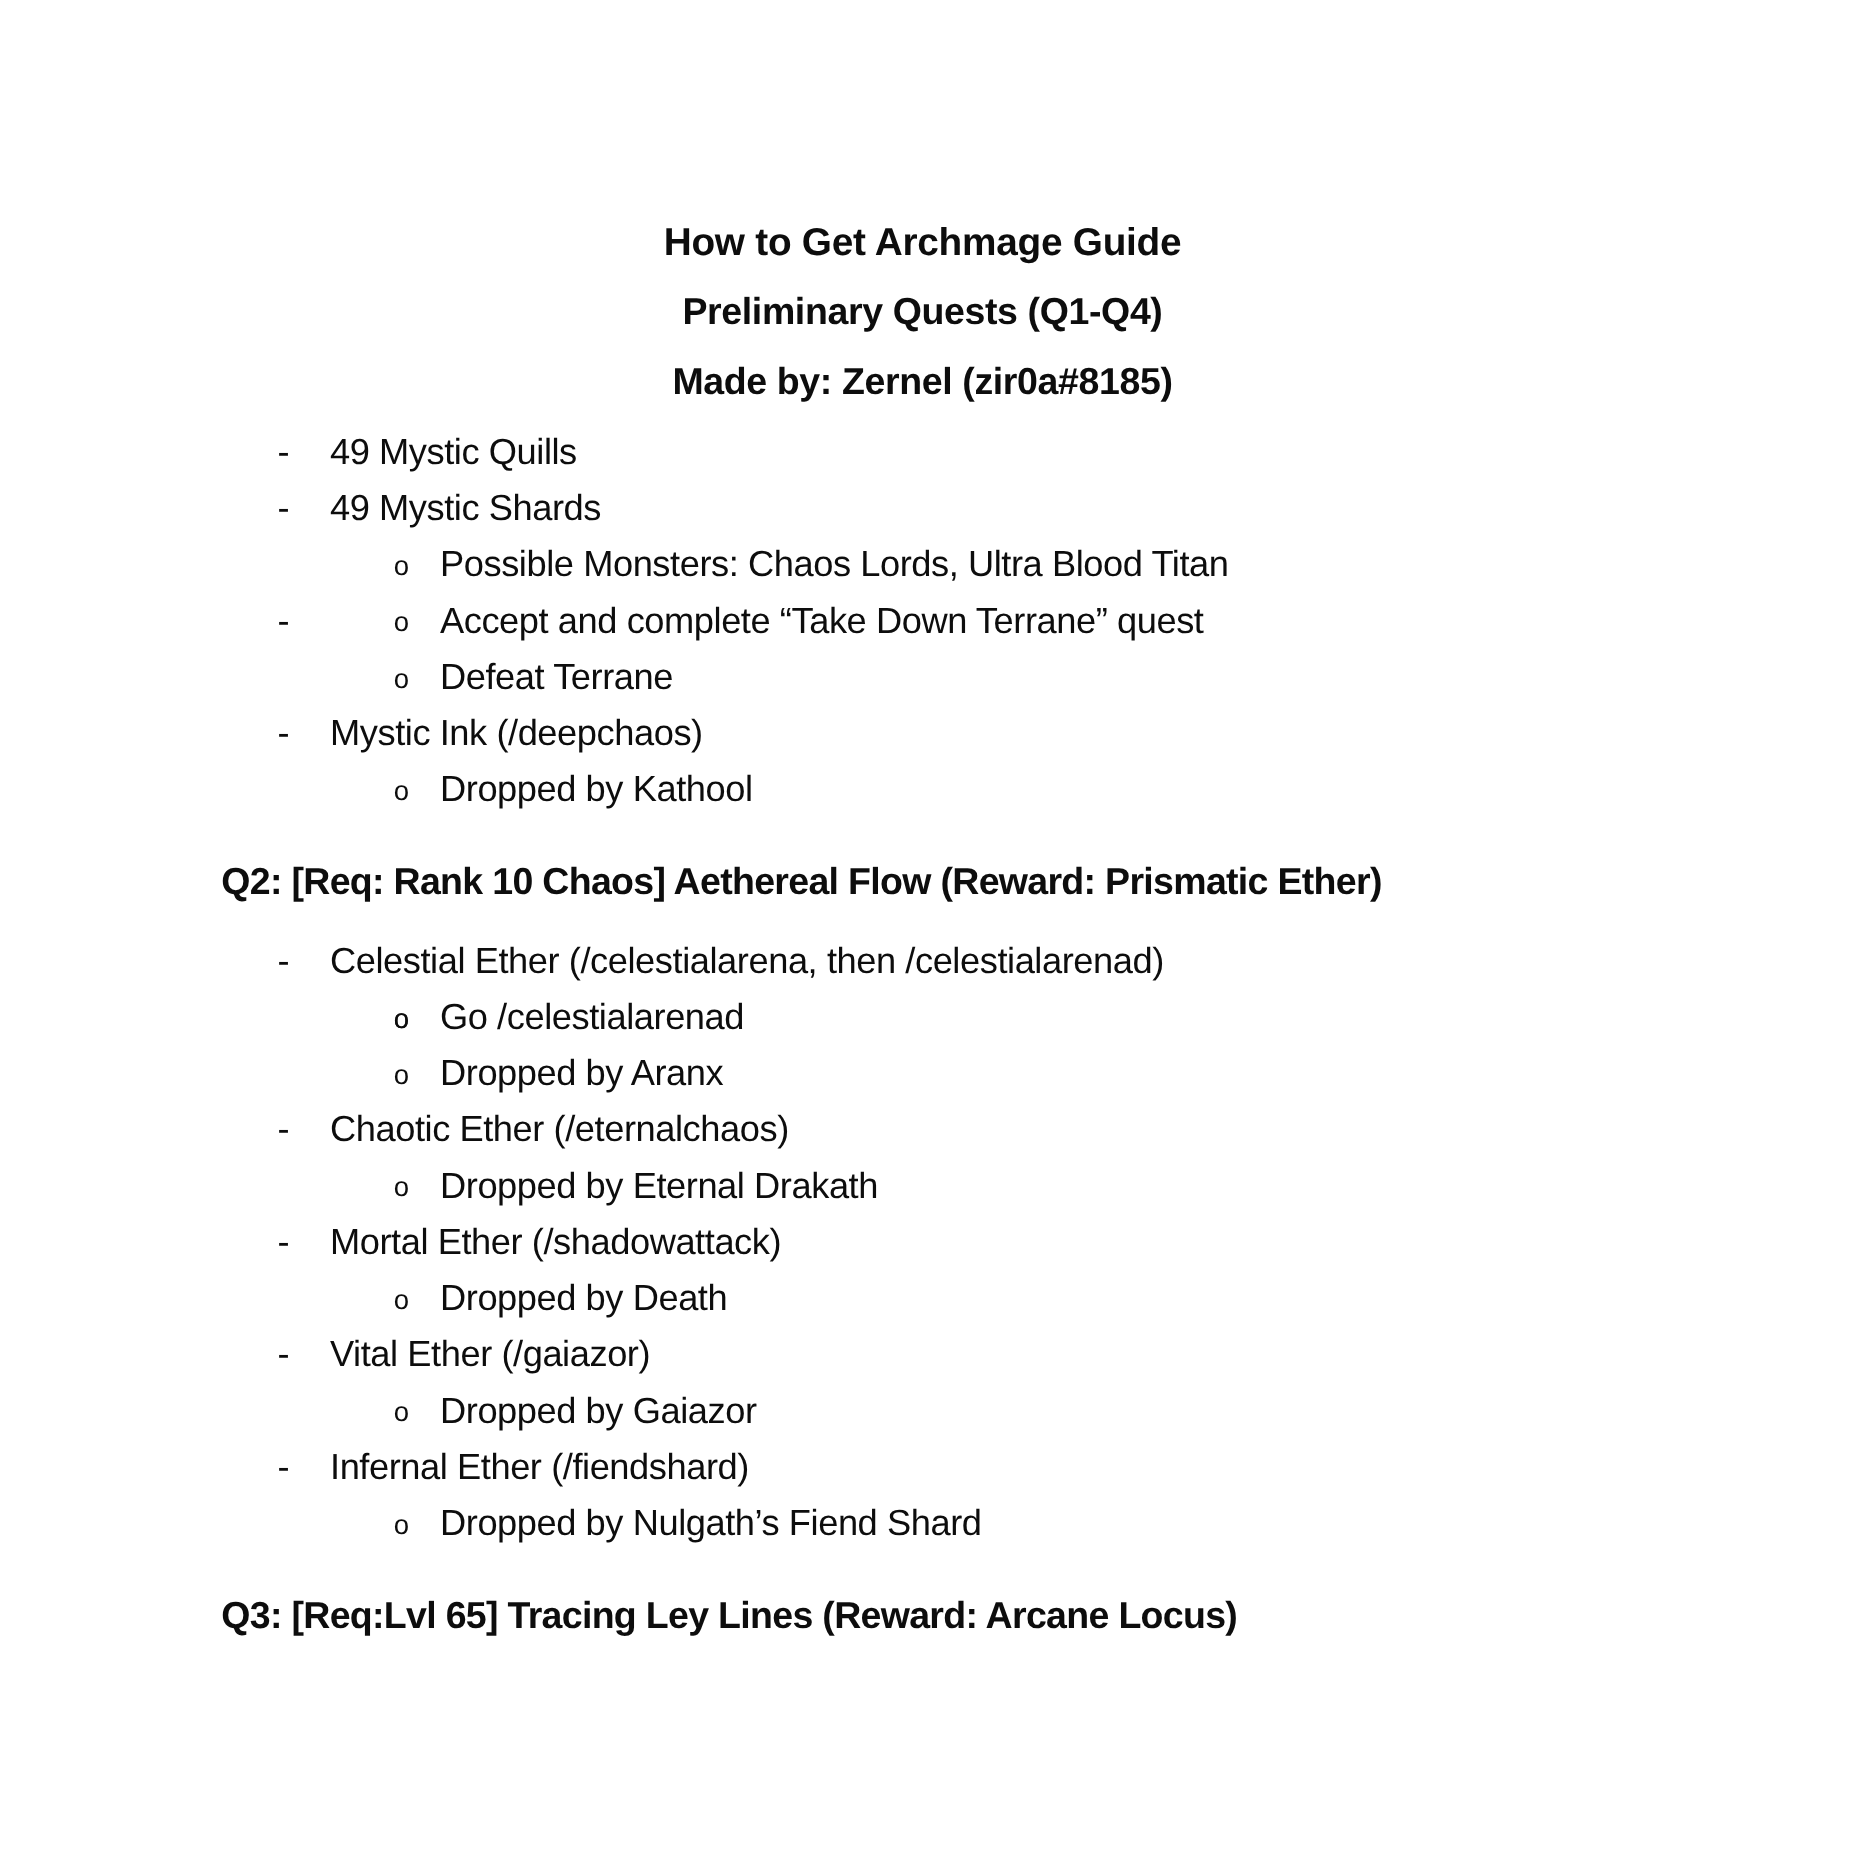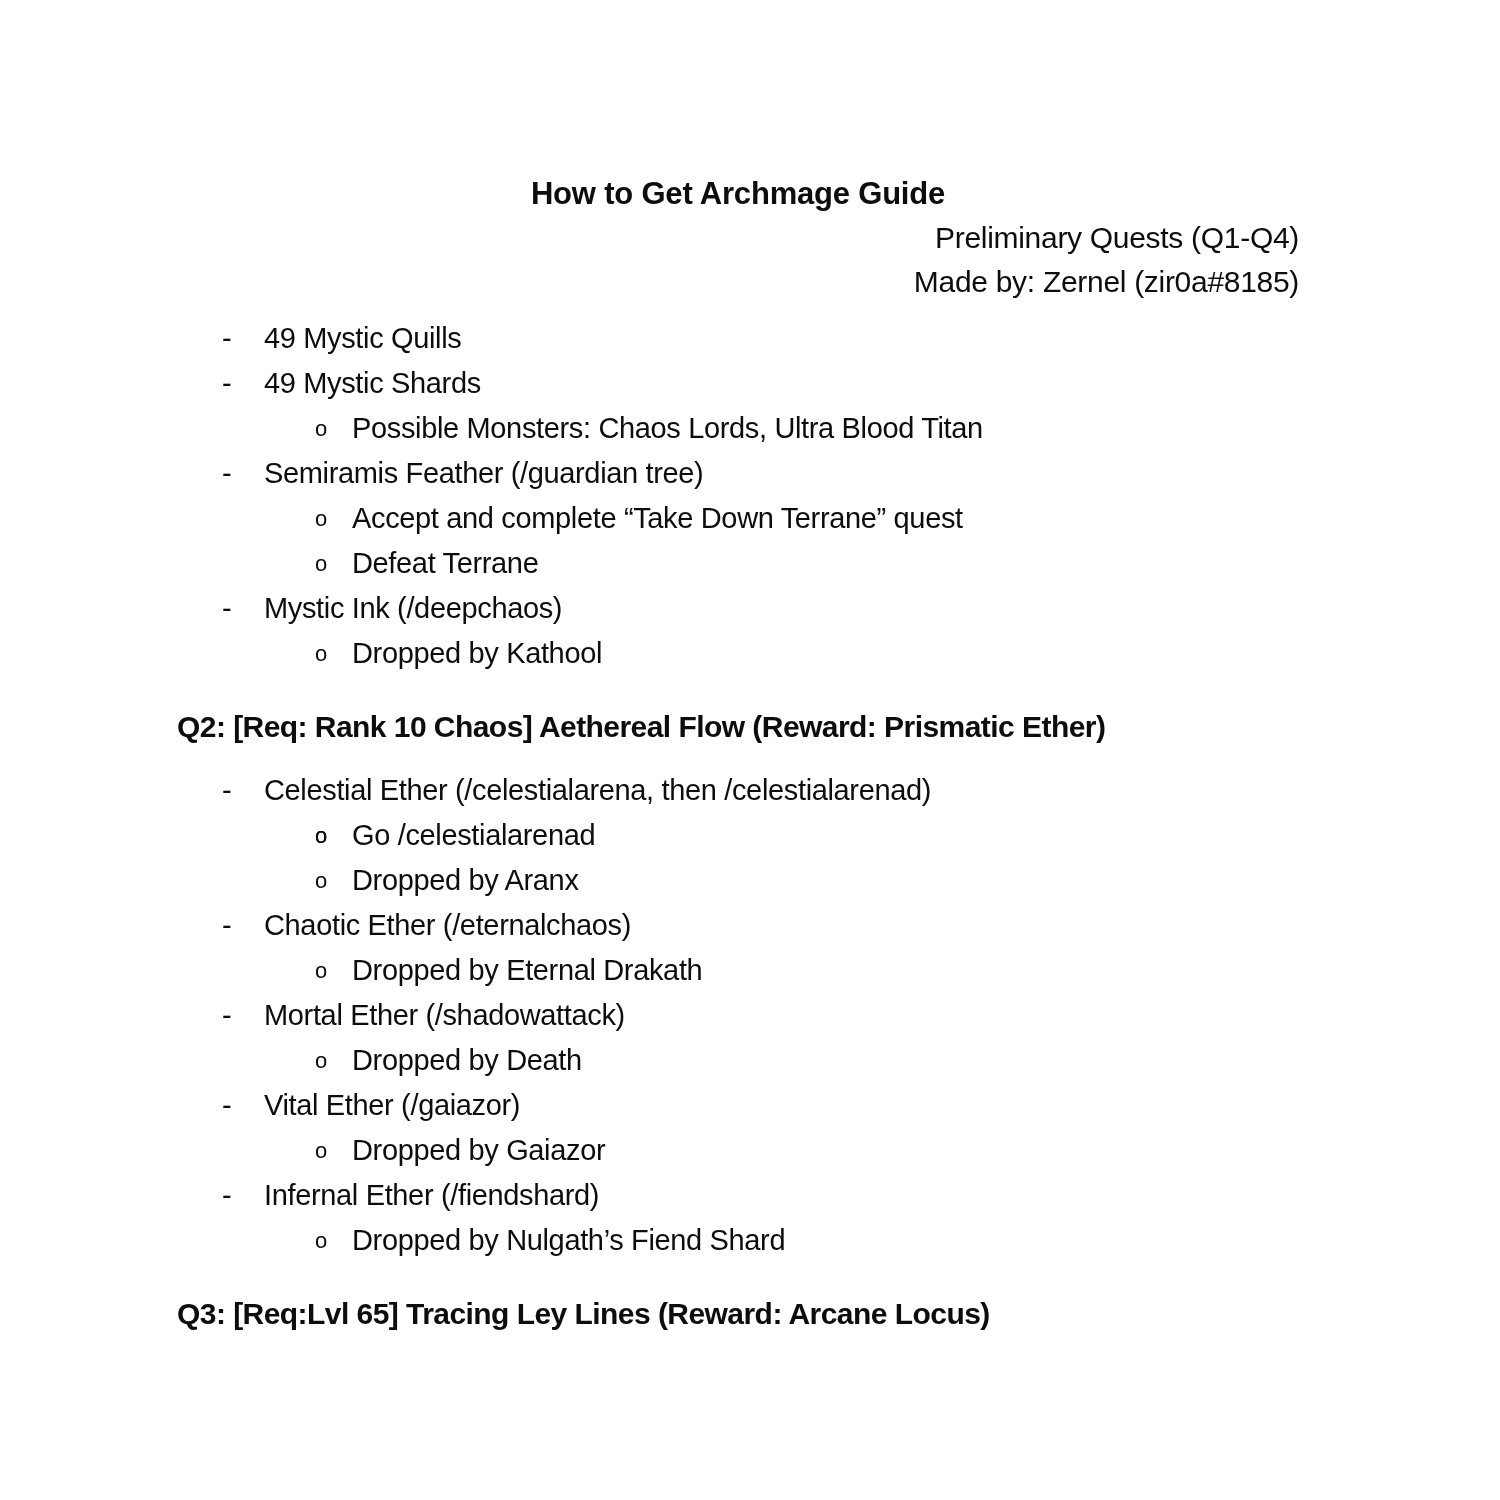--- a/index.html
+++ b/index.html
@@ -36,26 +36,26 @@
   .doc-title {
     text-align: center;
     font-weight: bold;
     font-size: 31px;
     line-height: 44px;
     letter-spacing: -0.2px;
     margin: 0;
     padding-right: 18px;
   }
   .doc-subtitle {
-    text-align: right;
-    font-weight: normal;
+    text-align: center;
+    font-weight: bold;
     font-size: 30px;
     line-height: 44px;
     letter-spacing: -0.3px;
-    margin: 0;
+    margin: 12px;
     padding-right: 18px;
   }
 
   
   .section-heading {
     font-weight: bold;
     font-size: 30px;
     line-height: 46px;
     letter-spacing: -0.55px;
     margin: 0;
@@ -158,21 +158,20 @@
       </li>
       <ul class="sublist">
         <li class="li-2">
           <span class="marker-circle">o</span>
           <span class="li-text">Possible Monsters: Chaos Lords, Ultra Blood Titan</span>
         </li>
       </ul>
 
       <li class="li-1">
         <span class="marker-dash">-</span>
-        <span class="li-text">Semiramis Feather (/guardian tree)</span>
       </li>
       <ul class="sublist">
         <li class="li-2">
           <span class="marker-circle">o</span>
           <span class="li-text">Accept and complete “Take Down Terrane” quest</span>
         </li>
         <li class="li-2">
           <span class="marker-circle">o</span>
           <span class="li-text">Defeat Terrane</span>
         </li>

